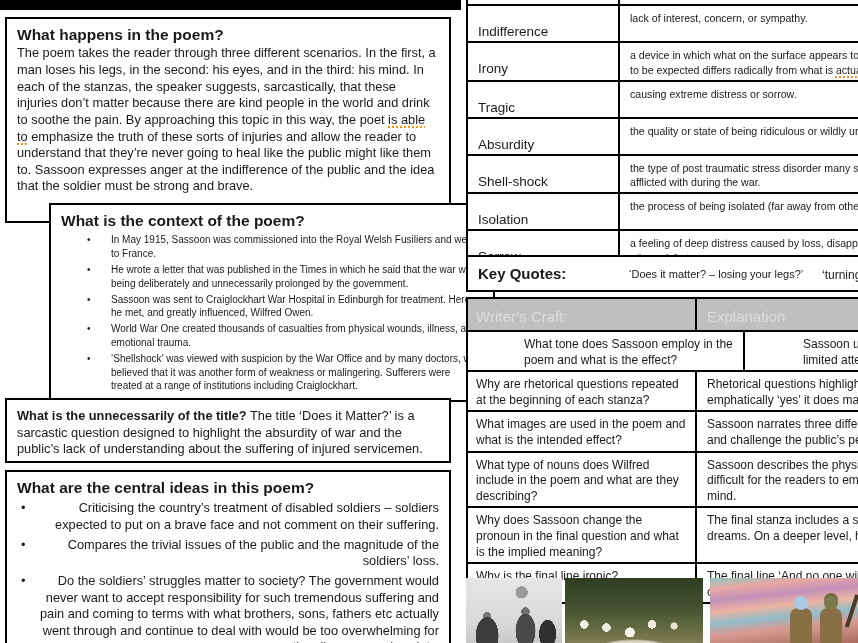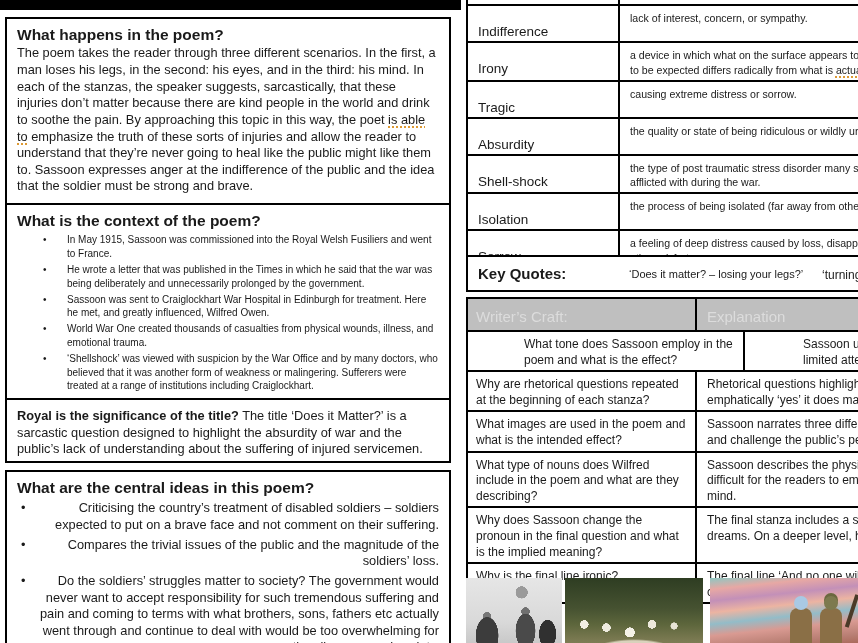--- a/index.html
+++ b/index.html
@@ -7,21 +7,21 @@
         font-family:"Liberation Sans",sans-serif;color:#1a1a1a;}
 
   .black-bar{position:absolute;left:0;top:0;width:461px;height:10px;background:#000;}
 
   
   .lbox{position:absolute;left:5px;width:446px;border:2px solid #000;background:#fff;
         padding:4px 10px 4px 10px;box-sizing:border-box;overflow:hidden;}
   .lbox h2{margin:2px 0 0 0;font-size:15.5px;line-height:1.25;font-weight:bold;}
   .lbox p{margin:1px 0 0 0;font-size:12.8px;line-height:1.3;}
   .box1{top:17px;height:206px;}
-  .box2{top:203px;height:199px;}
+  .box2{top:203px;height:199px;margin-left:44px;}
   .box3{top:398px;height:65px;}
   .box4{top:470px;height:230px;}
   .box3 p{margin-top:4px;}
   .squiggle{text-decoration:underline dotted #dd9933 2px;text-underline-offset:3px;}
 
   ul.ctx{margin:3px 0 0 0;padding:0 0 0 26px;list-style:none;}
   ul.ctx li{position:relative;padding-left:24px;font-size:10px;line-height:1.38;margin-bottom:2px;}
   ul.ctx li::before{content:"•";position:absolute;left:0;top:0;}
   ul.ideas{margin:3px 0 0 0;padding:0 0 0 4px;list-style:none;}
   ul.ideas li{position:relative;padding-left:16px;font-size:12.8px;line-height:1.3;margin-bottom:3px;text-align:right;}
@@ -110,21 +110,21 @@
     <ul class="ctx">
       <li>In May 1915, Sassoon was commissioned into the Royal Welsh Fusiliers and went to France.</li>
       <li>He wrote a letter that was published in the Times in which he said that the war was being deliberately and unnecessarily prolonged by the government.</li>
       <li>Sassoon was sent to Craiglockhart War Hospital in Edinburgh for treatment. Here he met, and greatly influenced, Wilfred Owen.</li>
       <li>World War One created thousands of casualties from physical wounds, illness, and emotional trauma.</li>
       <li>‘Shellshock’ was viewed with suspicion by the War Office and by many doctors, who believed that it was another form of weakness or malingering. Sufferers were treated at a range of institutions including Craiglockhart.</li>
     </ul>
   </section>
 
   <section class="lbox box3">
-    <p><b>Royal is the significance of the title?</b><span> The title ‘Does it Matter?’ is a sarcastic question designed to highlight the absurdity of war and the public’s lack of understanding about the suffering of injured servicemen.</span></p>
+    <p><b>What is the unnecessarily of the title?</b><span> The title ‘Does it Matter?’ is a sarcastic question designed to highlight the absurdity of war and the public’s lack of understanding about the suffering of injured servicemen.</span></p>
   </section>
 
   <section class="lbox box4">
     <h2>What are the central ideas in this poem?</h2>
     <ul class="ideas">
       <li>Criticising the country’s treatment of disabled soldiers – soldiers expected to put on a brave face and not comment on their suffering.</li>
       <li>Compares the trivial issues of the public and the magnitude of the soldiers’ loss.</li>
       <li>Do the soldiers’ struggles matter to society? The government would never want to accept responsibility for such tremendous suffering and pain and coming to terms with what brothers, sons, fathers etc actually went through and continue to deal with would be too overwhelming for an emotionally repressed society.</li>
 
     </ul>

